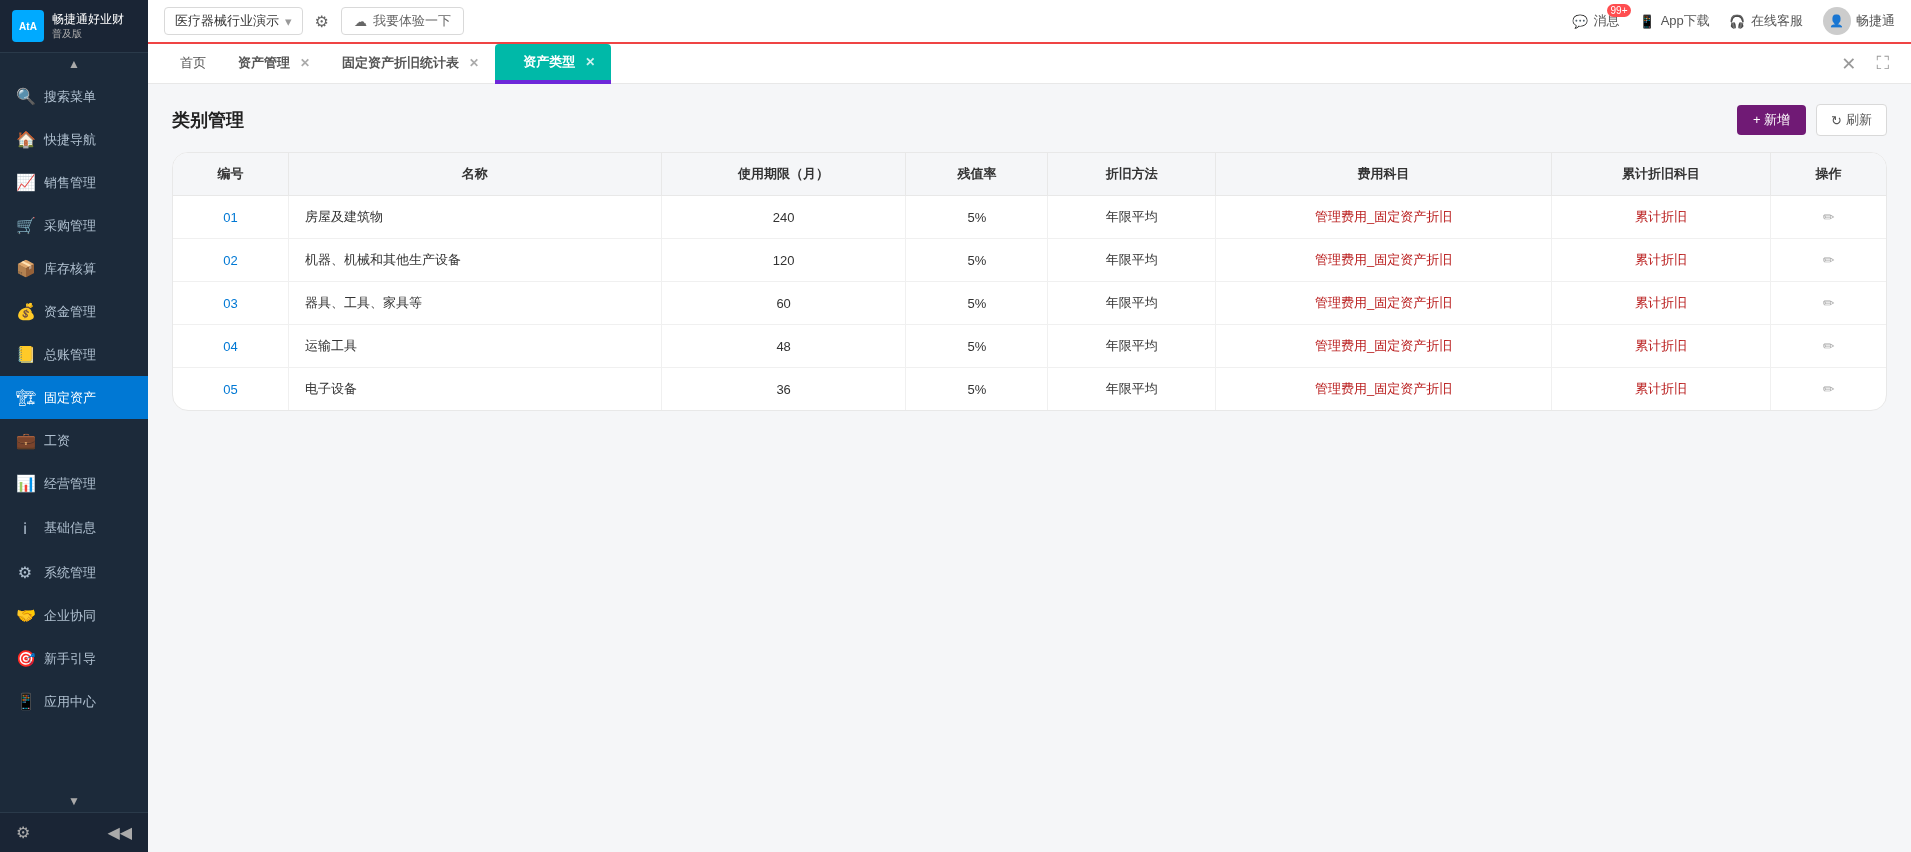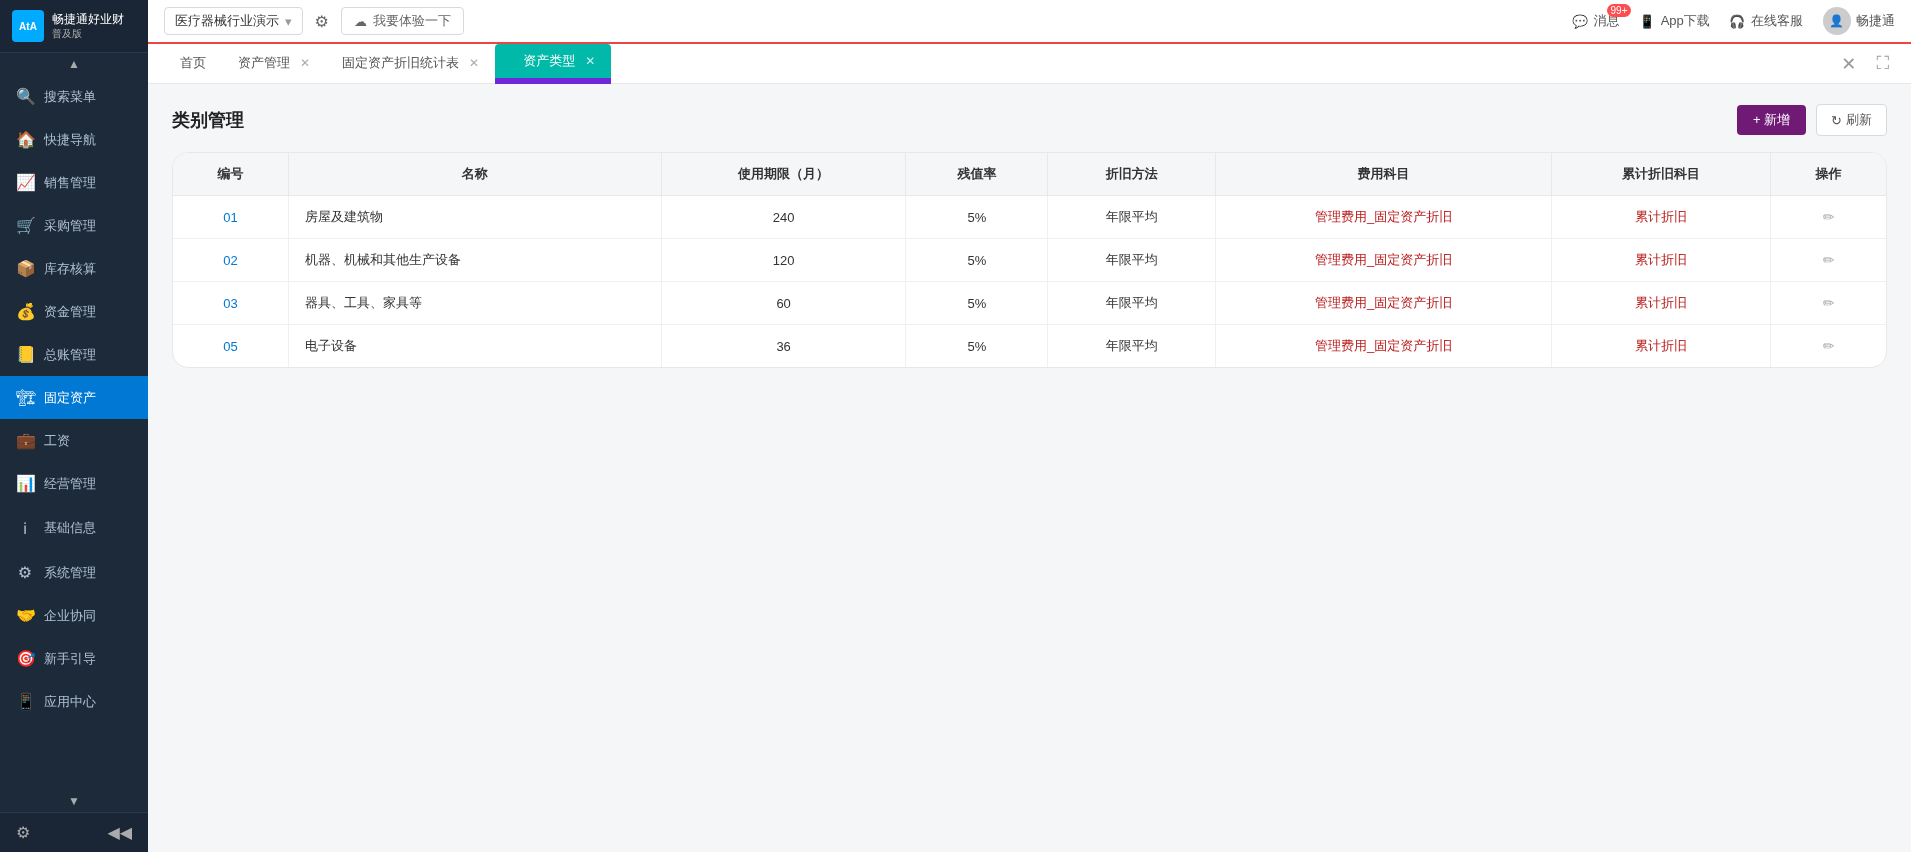--- a/index.html
+++ b/index.html
@@ -180,28 +180,29 @@
       display: flex;
       align-items: center;
       gap: 6px;
       padding: 0 16px;
       height: 40px;
       color: #555;
       cursor: pointer;
       border-bottom: 2px solid transparent;
       font-size: 13px;
       white-space: nowrap;
+      font-weight: bold;
     }
     .tab-item.home { font-weight: normal; }
     .tab-item .close-x { color: #aaa; font-size: 12px; margin-left: 4px; cursor: pointer; }
     .tab-item.active-tab {
       background: #00b9a8;
       color: #fff;
       border-radius: 4px 4px 0 0;
-      border-bottom: 6px solid #6d28d9;
+      border-bottom: 4px solid #6d28d9;
       padding-left: 28px;
     }
     .tab-item.active-tab .close-x { color: rgba(255,255,255,0.8); }
     .tabs-right {
       margin-left: auto;
       display: flex;
       align-items: center;
       gap: 8px;
     }
     .tabs-right-btn { color: #999; cursor: pointer; font-size: 18px; padding: 2px 6px; }
@@ -499,20 +500,30 @@
       <td class="td-code">03</td>
       <td class="td-name">器具、工具、家具等</td>
       <td>60</td>
       <td>5%</td>
       <td>年限平均</td>
       <td class="td-account">管理费用_固定资产折旧</td>
       <td class="td-account">累计折旧</td>
       <td><span class="edit-icon">✏</span></td>
     </tr>
             <tr>
+      <td class="td-code">04</td>
+      <td class="td-name">运输工具</td>
+      <td>48</td>
+      <td>5%</td>
+      <td>年限平均</td>
+      <td class="td-account">管理费用_固定资产折旧</td>
+      <td class="td-account">累计折旧</td>
+      <td><span class="edit-icon">✏</span></td>
+    </tr>
+            <tr>
       <td class="td-code">05</td>
       <td class="td-name">电子设备</td>
       <td>36</td>
       <td>5%</td>
       <td>年限平均</td>
       <td class="td-account">管理费用_固定资产折旧</td>
       <td class="td-account">累计折旧</td>
       <td><span class="edit-icon">✏</span></td>
     </tr>
           </tbody>

